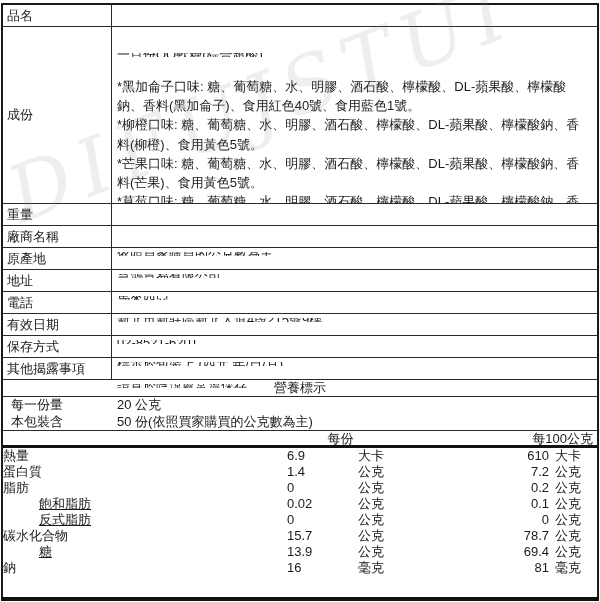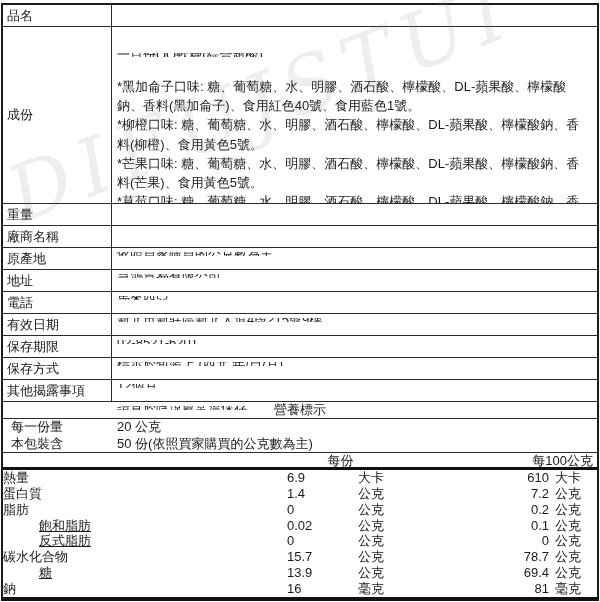--- a/index.html
+++ b/index.html
@@ -98,24 +98,20 @@
     <div class="info-row">
       <div class="cell-label">電話</div>
       <div class="cell-value">02-8521-6201</div>
     </div>
 
     <div class="info-row">
       <div class="cell-label">有效日期</div>
       <div class="cell-value">標示於包裝上 (西元 年/日/月)</div>
     </div>
 
-    <div class="info-row">
-      <div class="cell-label">保存期限</div>
-      <div class="cell-value">12個月</div>
-    </div>
 
     <div class="info-row">
       <div class="cell-label">保存方式</div>
       <div class="cell-value">請置於陰涼處常溫保存</div>
     </div>
 
     <div class="info-row">
       <div class="cell-label">其他揭露事項</div>
     </div>
 

